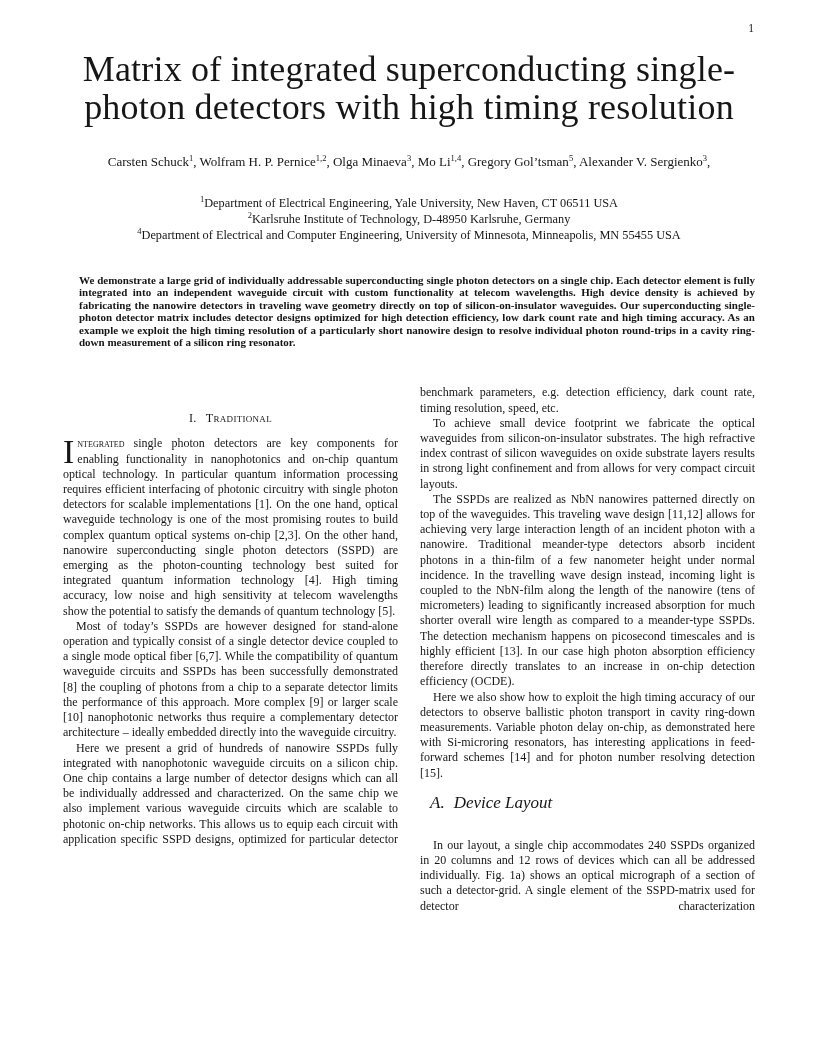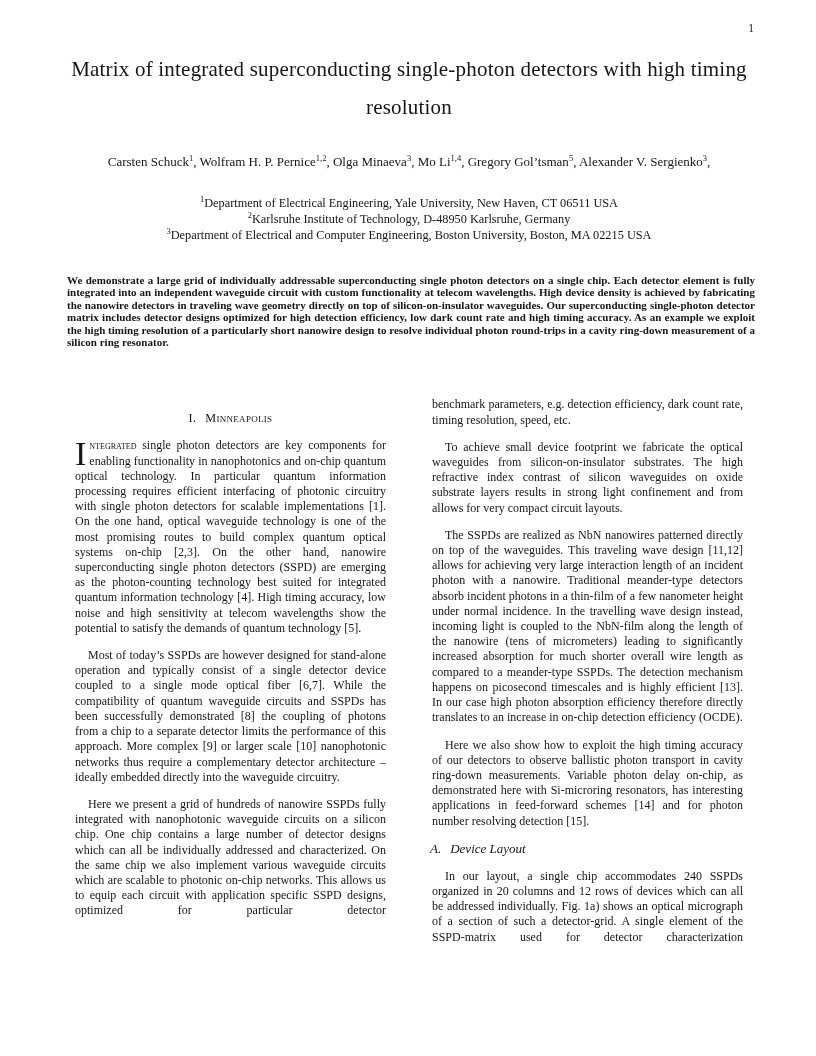--- a/index.html
+++ b/index.html
@@ -16,21 +16,21 @@
     overflow: hidden;
   }
   .pageno {
     position: absolute;
     top: 22px;
     right: 62px;
     font-size: 11.5px;
   }
   .title {
     margin: 50px 6px 0 6px;
-    font-size: 21px;
+    font-size: 36px;
     font-weight: normal;
     line-height: 38px;
     text-align: center;
     letter-spacing: 0.2px;
   }
   .authors {
     margin-top: 26px;
     text-align: center;
     font-size: 13px;
     line-height: 19px;
@@ -40,54 +40,54 @@
     line-height: 0;
     vertical-align: super;
   }
   .affils {
     margin-top: 24px;
     text-align: center;
     font-size: 12.3px;
     line-height: 16px;
   }
   .abstract {
-    margin: 31px 0 0 4px;
+    margin: 31px 0 0 16px;
     font-size: 11px;
     font-weight: bold;
     line-height: 12.4px;
     text-align: justify;
     font-family: Liberation Serif, serif;
   }
   .cols {
     display: flex;
     gap: 22px;
     margin-top: 37px;
   }
   .col { width: 335px; }
   .body {
-    margin: 12px;
+    margin: 0;
     font-size: 12px;
     line-height: 15.2px;
     text-align: justify;
   }
   .indent { text-indent: 13px; }
   .cont-out { text-align-last: justify; }
   .sec {
     margin: 26px 0 10px 0;
     font-size: 12.2px;
     font-weight: normal;
     font-variant: small-caps;
     text-align: center;
     letter-spacing: 0.3px;
   }
   .sec .secnum { margin-right: 9px; }
   .subsec {
-    margin: 12px 0 6px 0;
+    margin: 12px 0 25px 0;
     padding-left: 10px;
-    font-size: 13px;
+    font-size: 17px;
     font-weight: normal;
     font-style: italic;
   }
   .subsec .subnum { margin-right: 9px; }
   .dropcap {
     float: left;
     font-size: 34px;
     line-height: 27px;
     padding: 2px 3px 0 0;
   }
@@ -102,29 +102,29 @@
 
   <h1 class="title">Matrix of integrated superconducting single-photon detectors with high timing resolution</h1>
 
   <div class="authors">
     <div><span><span>Carsten Schuck</span><sup>1</sup><span>, </span></span><span><span>Wolfram H. P. Pernice</span><sup>1,2</sup><span>, </span></span><span><span>Olga Minaeva</span><sup>3</sup><span>, </span></span><span><span>Mo Li</span><sup>1,4</sup><span>, </span></span><span><span>Gregory Gol’tsman</span><sup>5</sup><span>, </span></span><span><span>Alexander V. Sergienko</span><sup>3</sup><span>,</span></span></div>
   </div>
 
   <div class="affils">
     <div class="affil"><sup>1</sup><span>Department of Electrical Engineering, Yale University, New Haven, CT 06511 USA</span></div>
     <div class="affil"><sup>2</sup><span>Karlsruhe Institute of Technology, D-48950 Karlsruhe, Germany</span></div>
-    <div class="affil"><sup>3</sup><span>Department of Electrical and Computer Engineering, Boston University, Boston, MA 02215 USA</span></div>
+    <div class="affil"><sup>4</sup><span>Department of Electrical and Computer Engineering, University of Minnesota, Minneapolis, MN 55455 USA</span></div>
   </div>
 
   <p class="abstract">We demonstrate a large grid of individually addressable superconducting single photon detectors on a single chip. Each detector element is fully integrated into an independent waveguide circuit with custom functionality at telecom wavelengths. High device density is achieved by fabricating the nanowire detectors in traveling wave geometry directly on top of silicon-on-insulator waveguides. Our superconducting single-photon detector matrix includes detector designs optimized for high detection efficiency, low dark count rate and high timing accuracy. As an example we exploit the high timing resolution of a particularly short nanowire design to resolve individual photon round-trips in a cavity ring-down measurement of a silicon ring resonator.</p>
 
   <div class="cols">
 
     <div class="col">
-      <h2 class="sec"><span class="secnum">I.</span><span class="sectitle">Minneapolis</span></h2>
+      <h2 class="sec"><span class="secnum">I.</span><span class="sectitle">Traditional</span></h2>
 
       <p class="body"><span class="dropcap">I</span><span class="lead-sc">ntegrated</span><span> single photon detectors are key components for enabling functionality in nanophotonics and on-chip quantum optical technology. In particular quantum information processing requires efficient interfacing of photonic circuitry with single photon detectors for scalable implementations [1]. On the one hand, optical waveguide technology is one of the most promising routes to build complex quantum optical systems on-chip [2,3]. On the other hand, nanowire superconducting single photon detectors (SSPD) are emerging as the photon-counting technology best suited for integrated quantum information technology [4]. High timing accuracy, low noise and high sensitivity at telecom wavelengths show the potential to satisfy the demands of quantum technology [5].</span></p>
 
       <p class="body indent">Most of today’s SSPDs are however designed for stand-alone operation and typically consist of a single detector device coupled to a single mode optical fiber [6,7]. While the compatibility of quantum waveguide circuits and SSPDs has been successfully demonstrated [8] the coupling of photons from a chip to a separate detector limits the performance of this approach. More complex [9] or larger scale [10] nanophotonic networks thus require a complementary detector architecture – ideally embedded directly into the waveguide circuitry.</p>
 
       <p class="body indent cont-out">Here we present a grid of hundreds of nanowire SSPDs fully integrated with nanophotonic waveguide circuits on a silicon chip. One chip contains a large number of detector designs which can all be individually addressed and characterized. On the same chip we also implement various waveguide circuits which are scalable to photonic on-chip networks. This allows us to equip each circuit with application specific SSPD designs, optimized for particular detector</p>
     </div>
 
     <div class="col">
       <p class="body">benchmark parameters, e.g. detection efficiency, dark count rate, timing resolution, speed, etc.</p>

